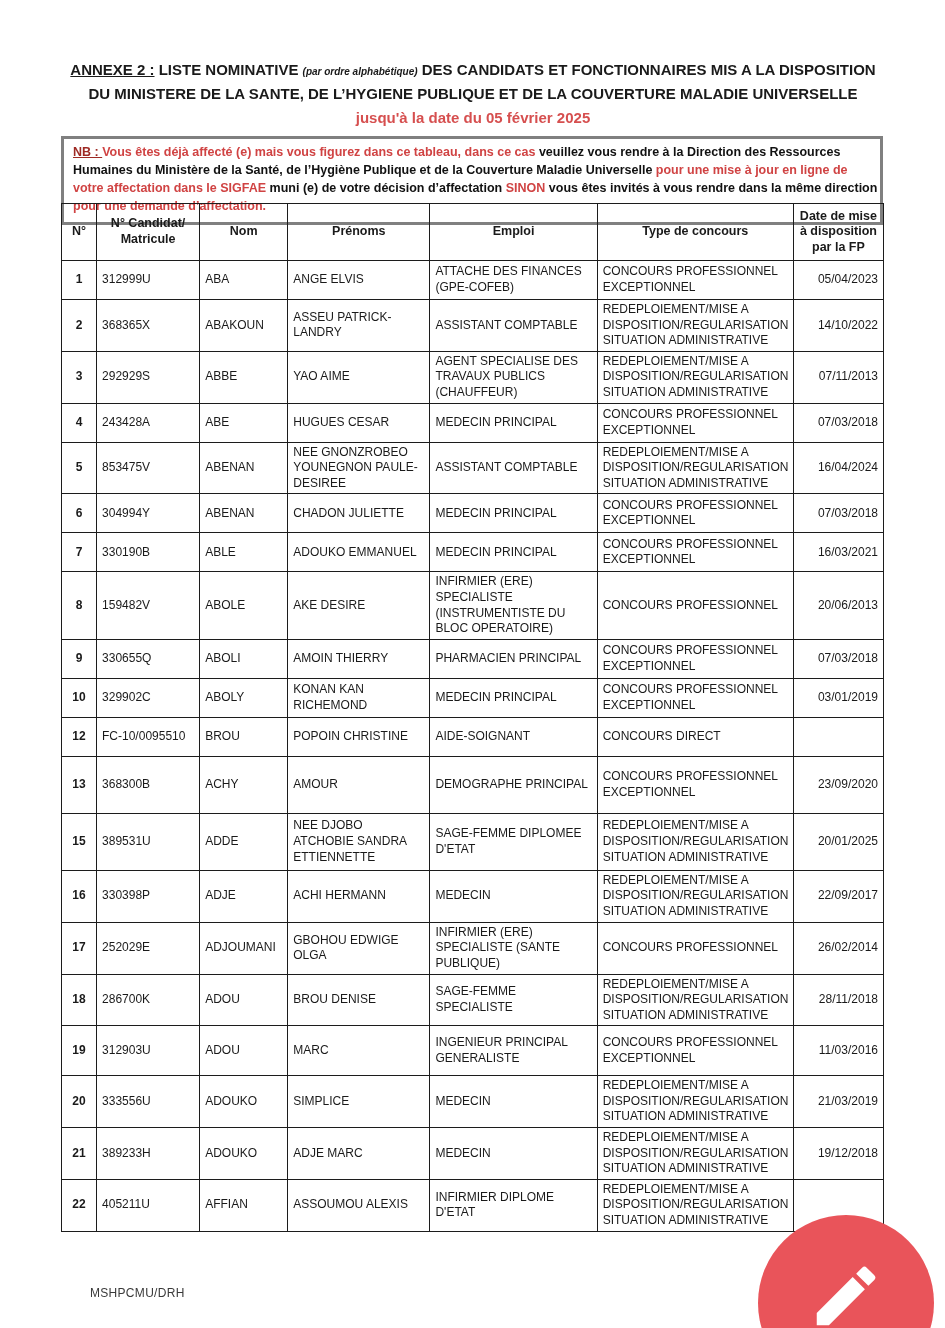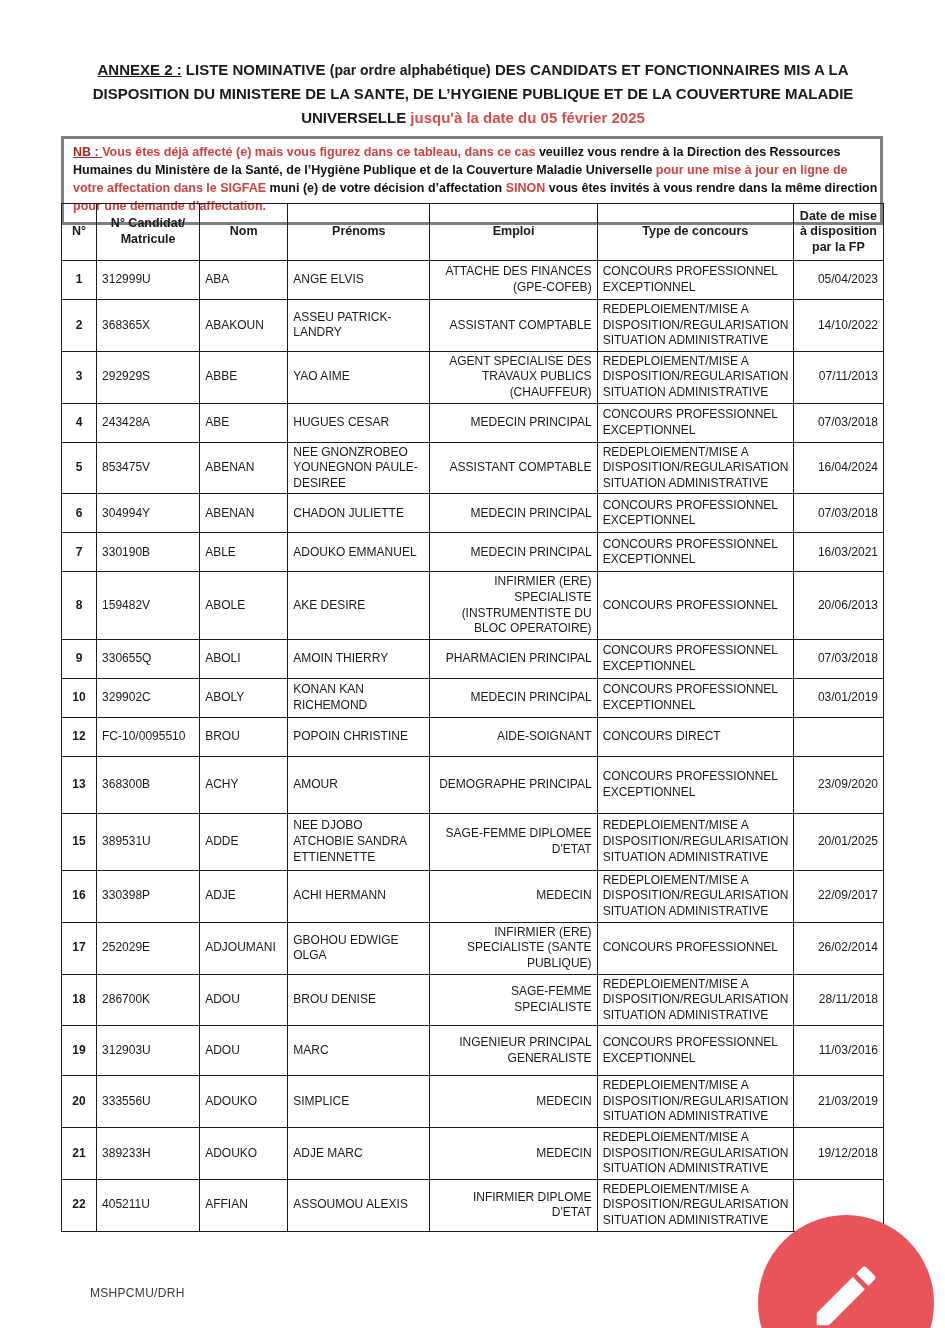--- a/index.html
+++ b/index.html
@@ -16,21 +16,21 @@
   
   .doc-title {
     position: absolute;
     top: 58px; left: 68px; width: 810px;
     text-align: center;
     font-size: 15px; font-weight: bold;
     line-height: 1.6;
     color: #1a1a1a;
   }
   .doc-title .annexe { text-decoration: underline; }
-  .doc-title .alpha-note { font-size: 14px; font-weight: bold; }
+  .doc-title .alpha-note { font-size: 10px; font-style: italic; font-weight: bold; }
   .doc-title .red { color: #d64f4f; }
 
   
   .nb-box {
     position: absolute;
     top: 136px; left: 61px; width: 822px;
     box-sizing: border-box;
     border: 3px solid #808080;
     background: #ffffff;
     padding: 4px 1px 6px 9px;
@@ -70,21 +70,21 @@
   col.c-matric   { width: 103px; }
   col.c-nom      { width: 88px; }
   col.c-prenoms  { width: 142px; }
   col.c-emploi   { width: 167px; }
   col.c-concours { width: 196px; }
   col.c-date     { width: 90px; }
 
   td.col-num      { text-align: center; font-weight: bold; }
   td.col-nom      { text-align: left; margin-left: 46px; }
   td.col-prenoms  { text-align: left; }
-  td.col-emploi   { text-align: right; }
+  td.col-emploi   { text-align: left; }
   td.col-concours { text-align: left; }
   td.col-date     { text-align: right; }
 
   table.candidates tbody tr { height: 39px; }
   table.candidates tbody tr:nth-child(3)  { height: 48px; }
   table.candidates tbody tr:nth-child(5)  { height: 46px; }
   table.candidates tbody tr:nth-child(8)  { height: 54px; }
   table.candidates tbody tr:nth-child(12) { height: 57px; }
   table.candidates tbody tr:nth-child(13) { height: 57px; }
   table.candidates tbody tr:nth-child(14) { height: 52px; }

